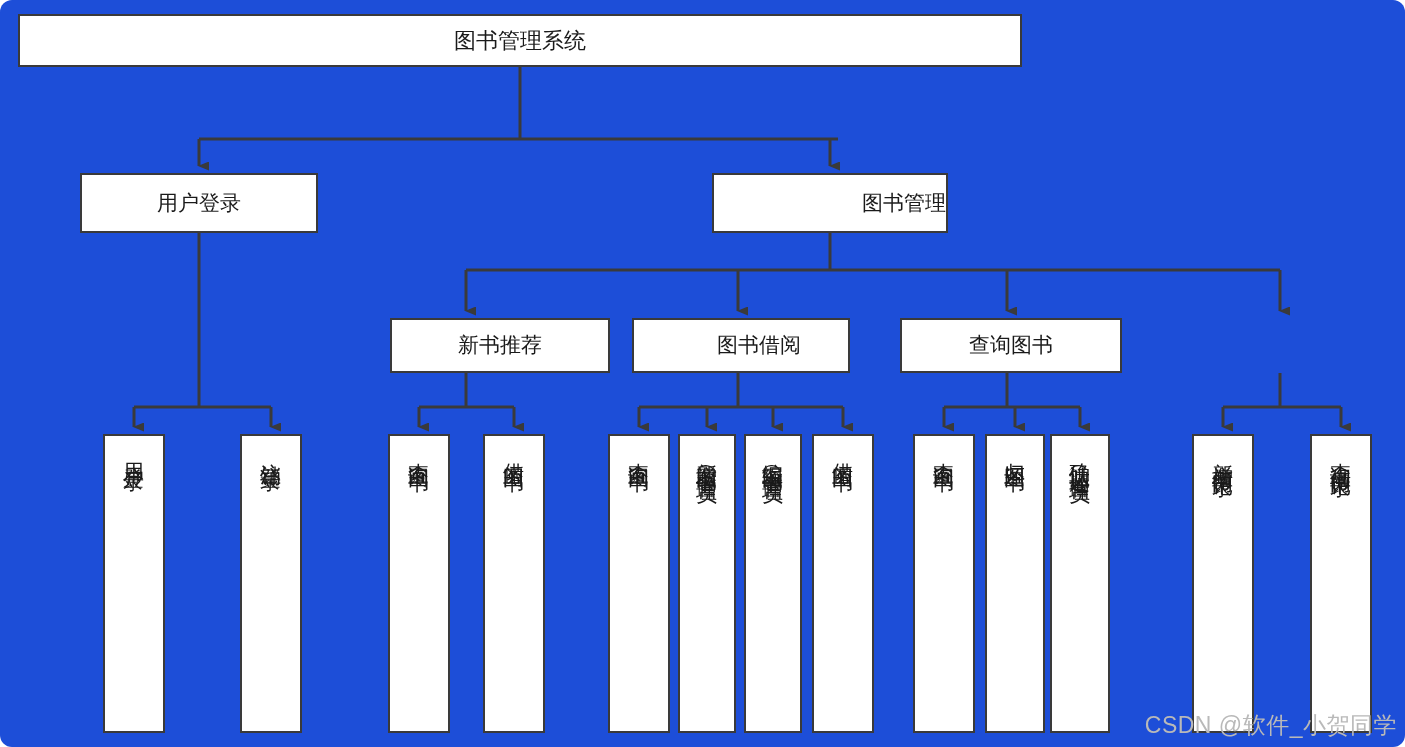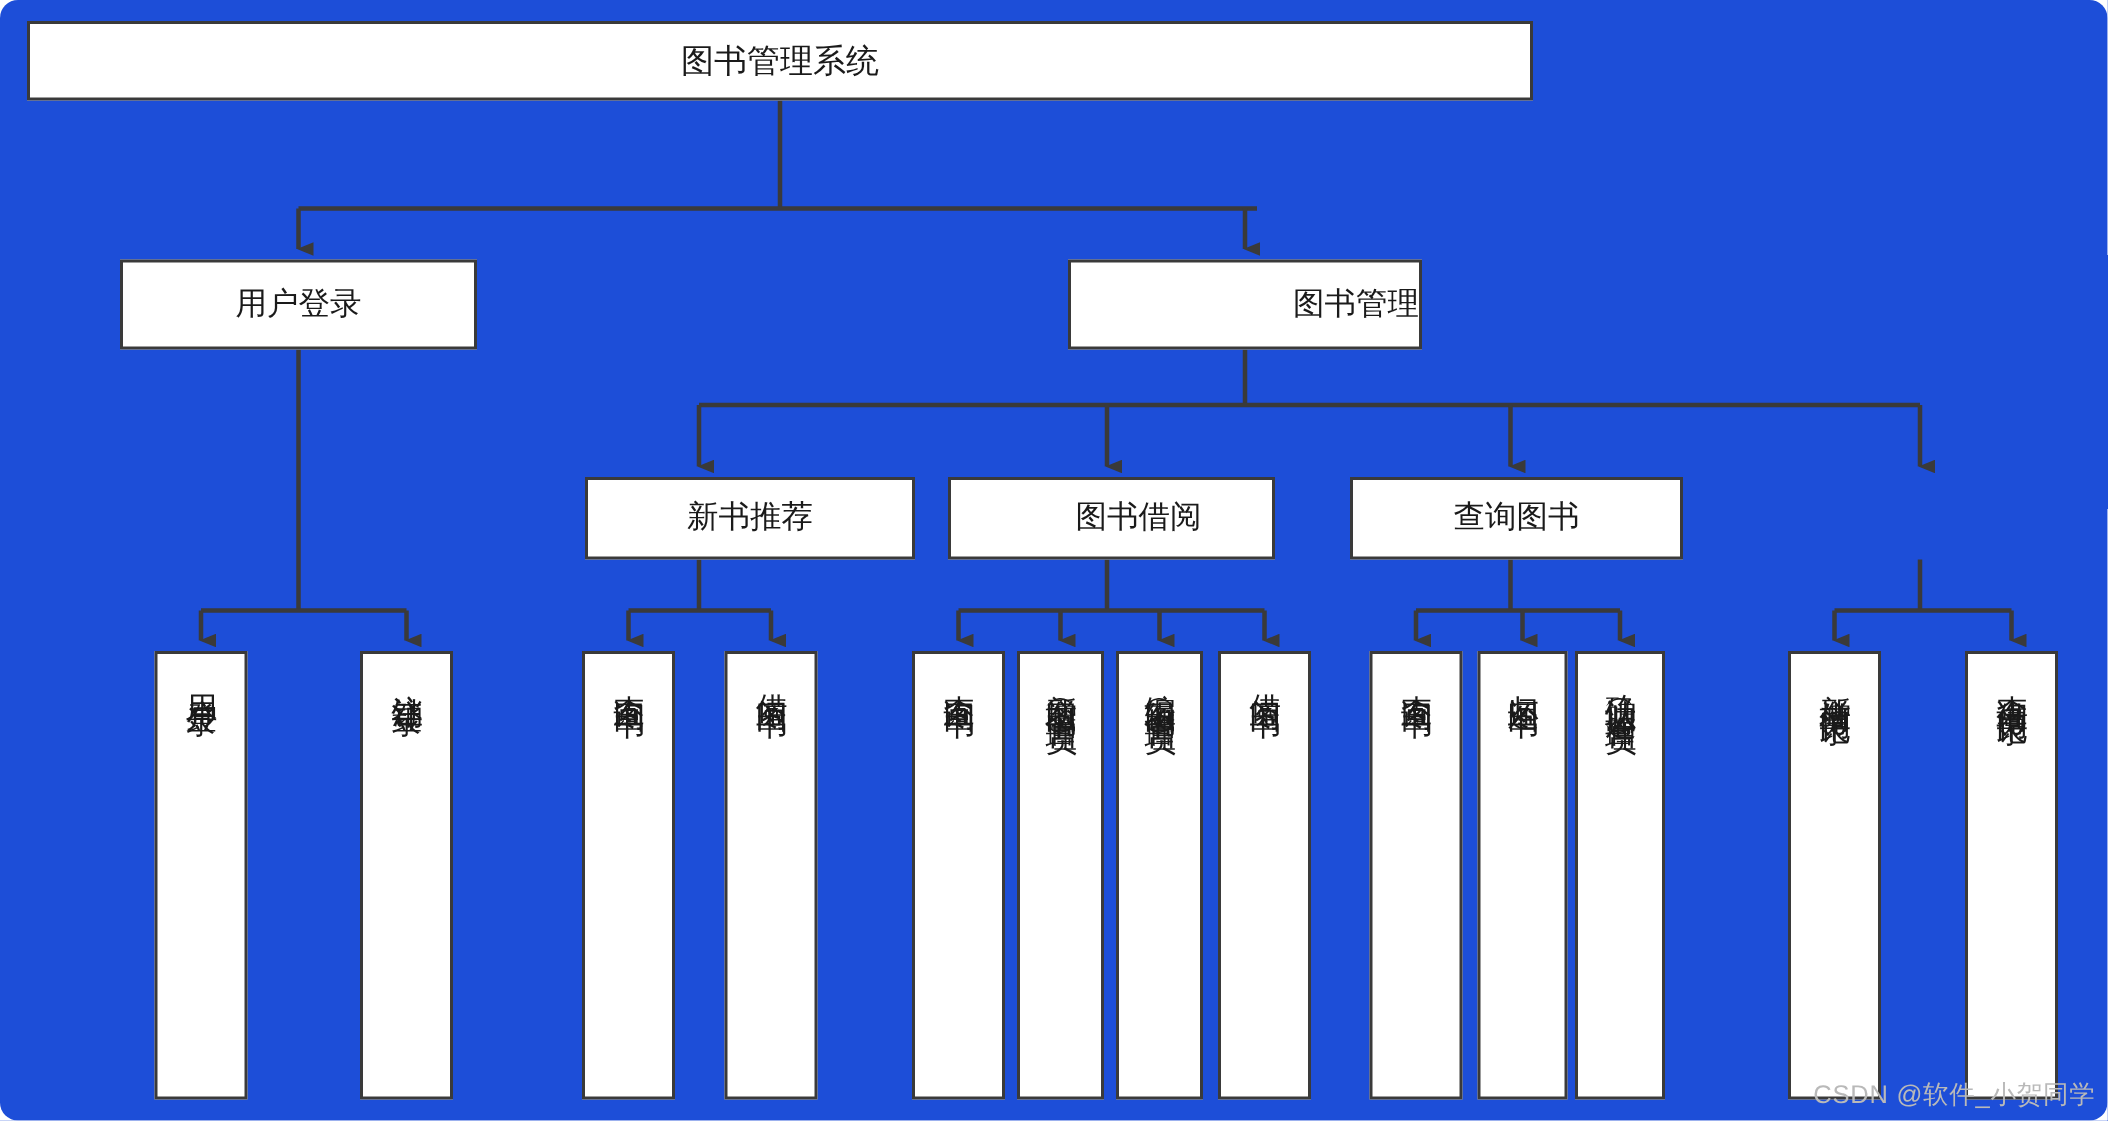--- a/index.html
+++ b/index.html
@@ -58,21 +58,21 @@
     text-orientation: upright;
     font-size: 21px;
     letter-spacing: 3px;
     line-height: 1;
     white-space: nowrap;
   }
   .watermark {
     position: absolute;
     right: 8px;
     bottom: 6px;
-    font-size: 17px;
+    font-size: 23px;
     color: #b9b9b9;
     letter-spacing: 0.5px;
     white-space: nowrap;
     user-select: none;
   }
 </style>
 </head>
 <body>
 
 <div id="canvas">

